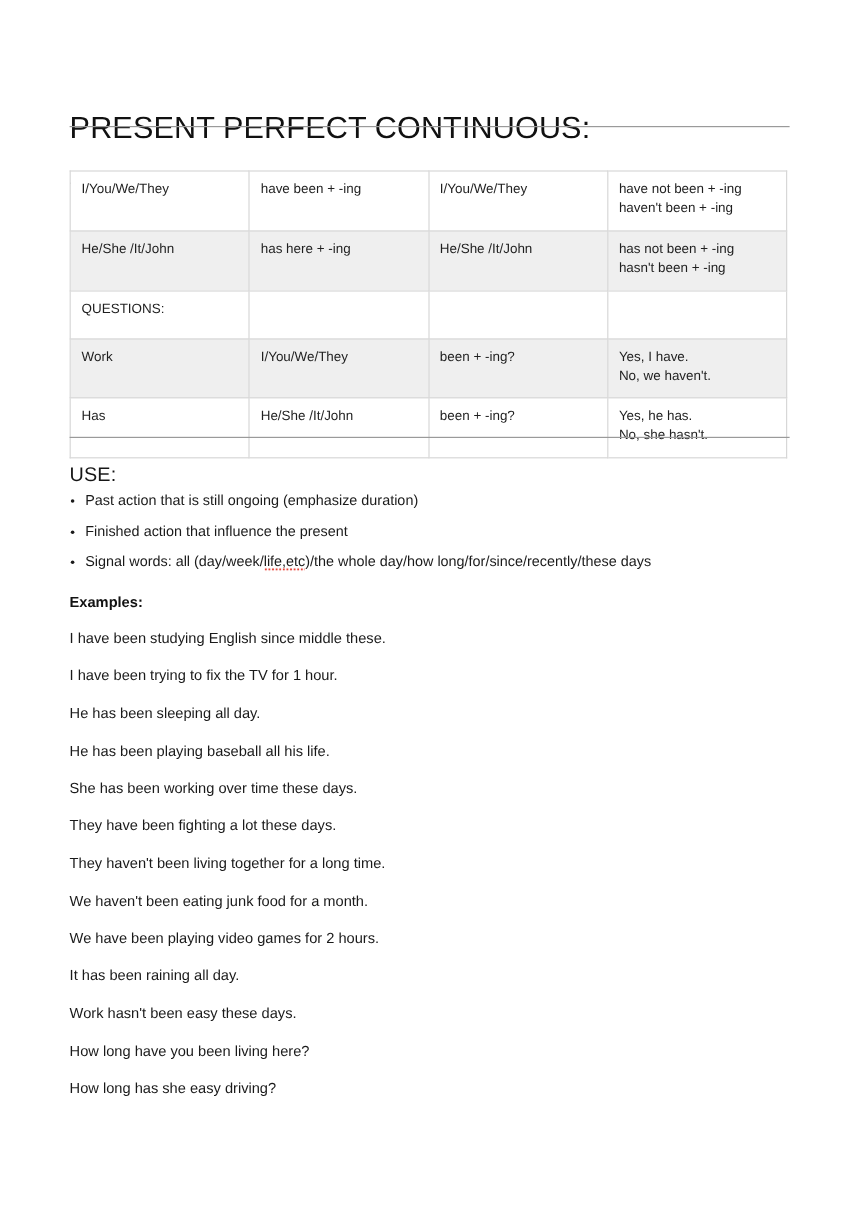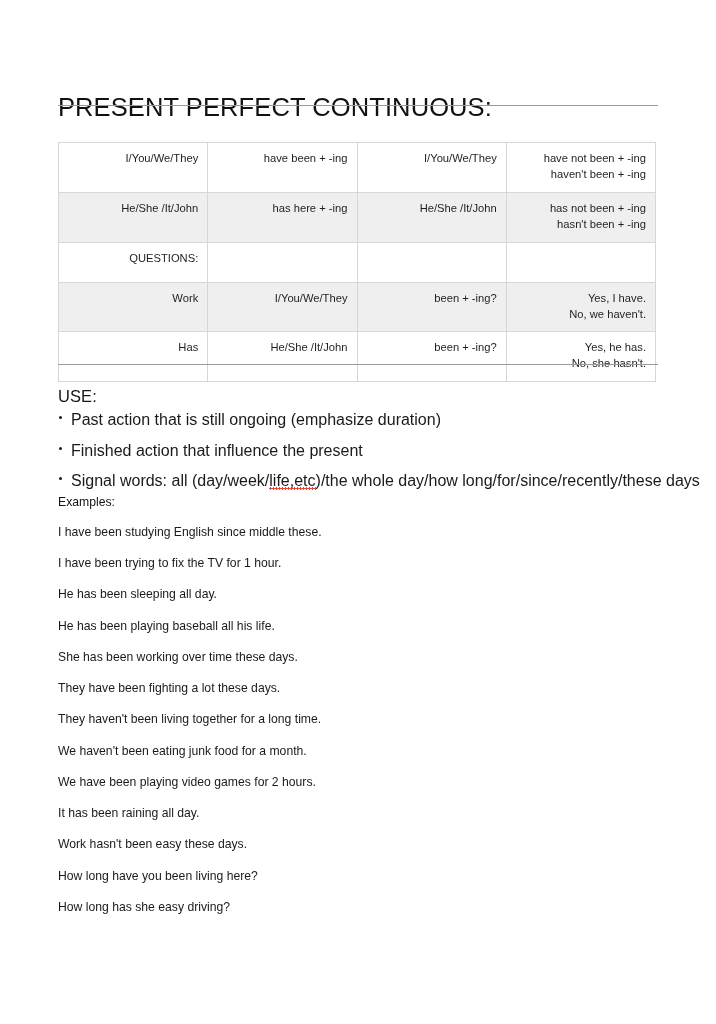--- a/index.html
+++ b/index.html
@@ -64,21 +64,20 @@
 
   
   .structure-table {
     position: absolute;
     left: 58px;
     top: 142px;
     width: 598px;
     border-collapse: collapse;
     table-layout: fixed;
     font-size: 11.2px;
-    text-align: right;
   }
   .structure-table td {
     border: 1px solid #d7d7d7;
     padding: 8px 9px 9px 9px;
     vertical-align: top;
     line-height: 1.42;
     color: #1f1f1f;
     font-weight: 400;
     height: 22px;
   }
@@ -97,21 +96,21 @@
     top: 410px;
     width: 600px;
     margin: 0;
     padding: 0;
     list-style: none;
   }
   .use-list li {
     position: relative;
     padding-left: 13px;
     margin-bottom: 10.5px;
-    font-size: 16px;
+    font-size: 12px;
     line-height: 1.25;
     color: #1a1a1a;
     white-space: nowrap;
   }
   .use-list li .bullet {
     position: absolute;
     left: 1px;
     top: 6px;
     width: 3px;
     height: 3px;
@@ -127,21 +126,21 @@
     background-position: 0 bottom;
     padding-bottom: 1px;
   }
 
   
   .examples-heading {
     position: absolute;
     left: 58px;
     top: 495px;
     font-size: 12.2px;
-    font-weight: 400;
+    font-weight: 700;
     color: #121212;
   }
   .examples-list {
     position: absolute;
     left: 58px;
     top: 525px;
     width: 600px;
     margin: 0;
     padding: 0;
     list-style: none;

